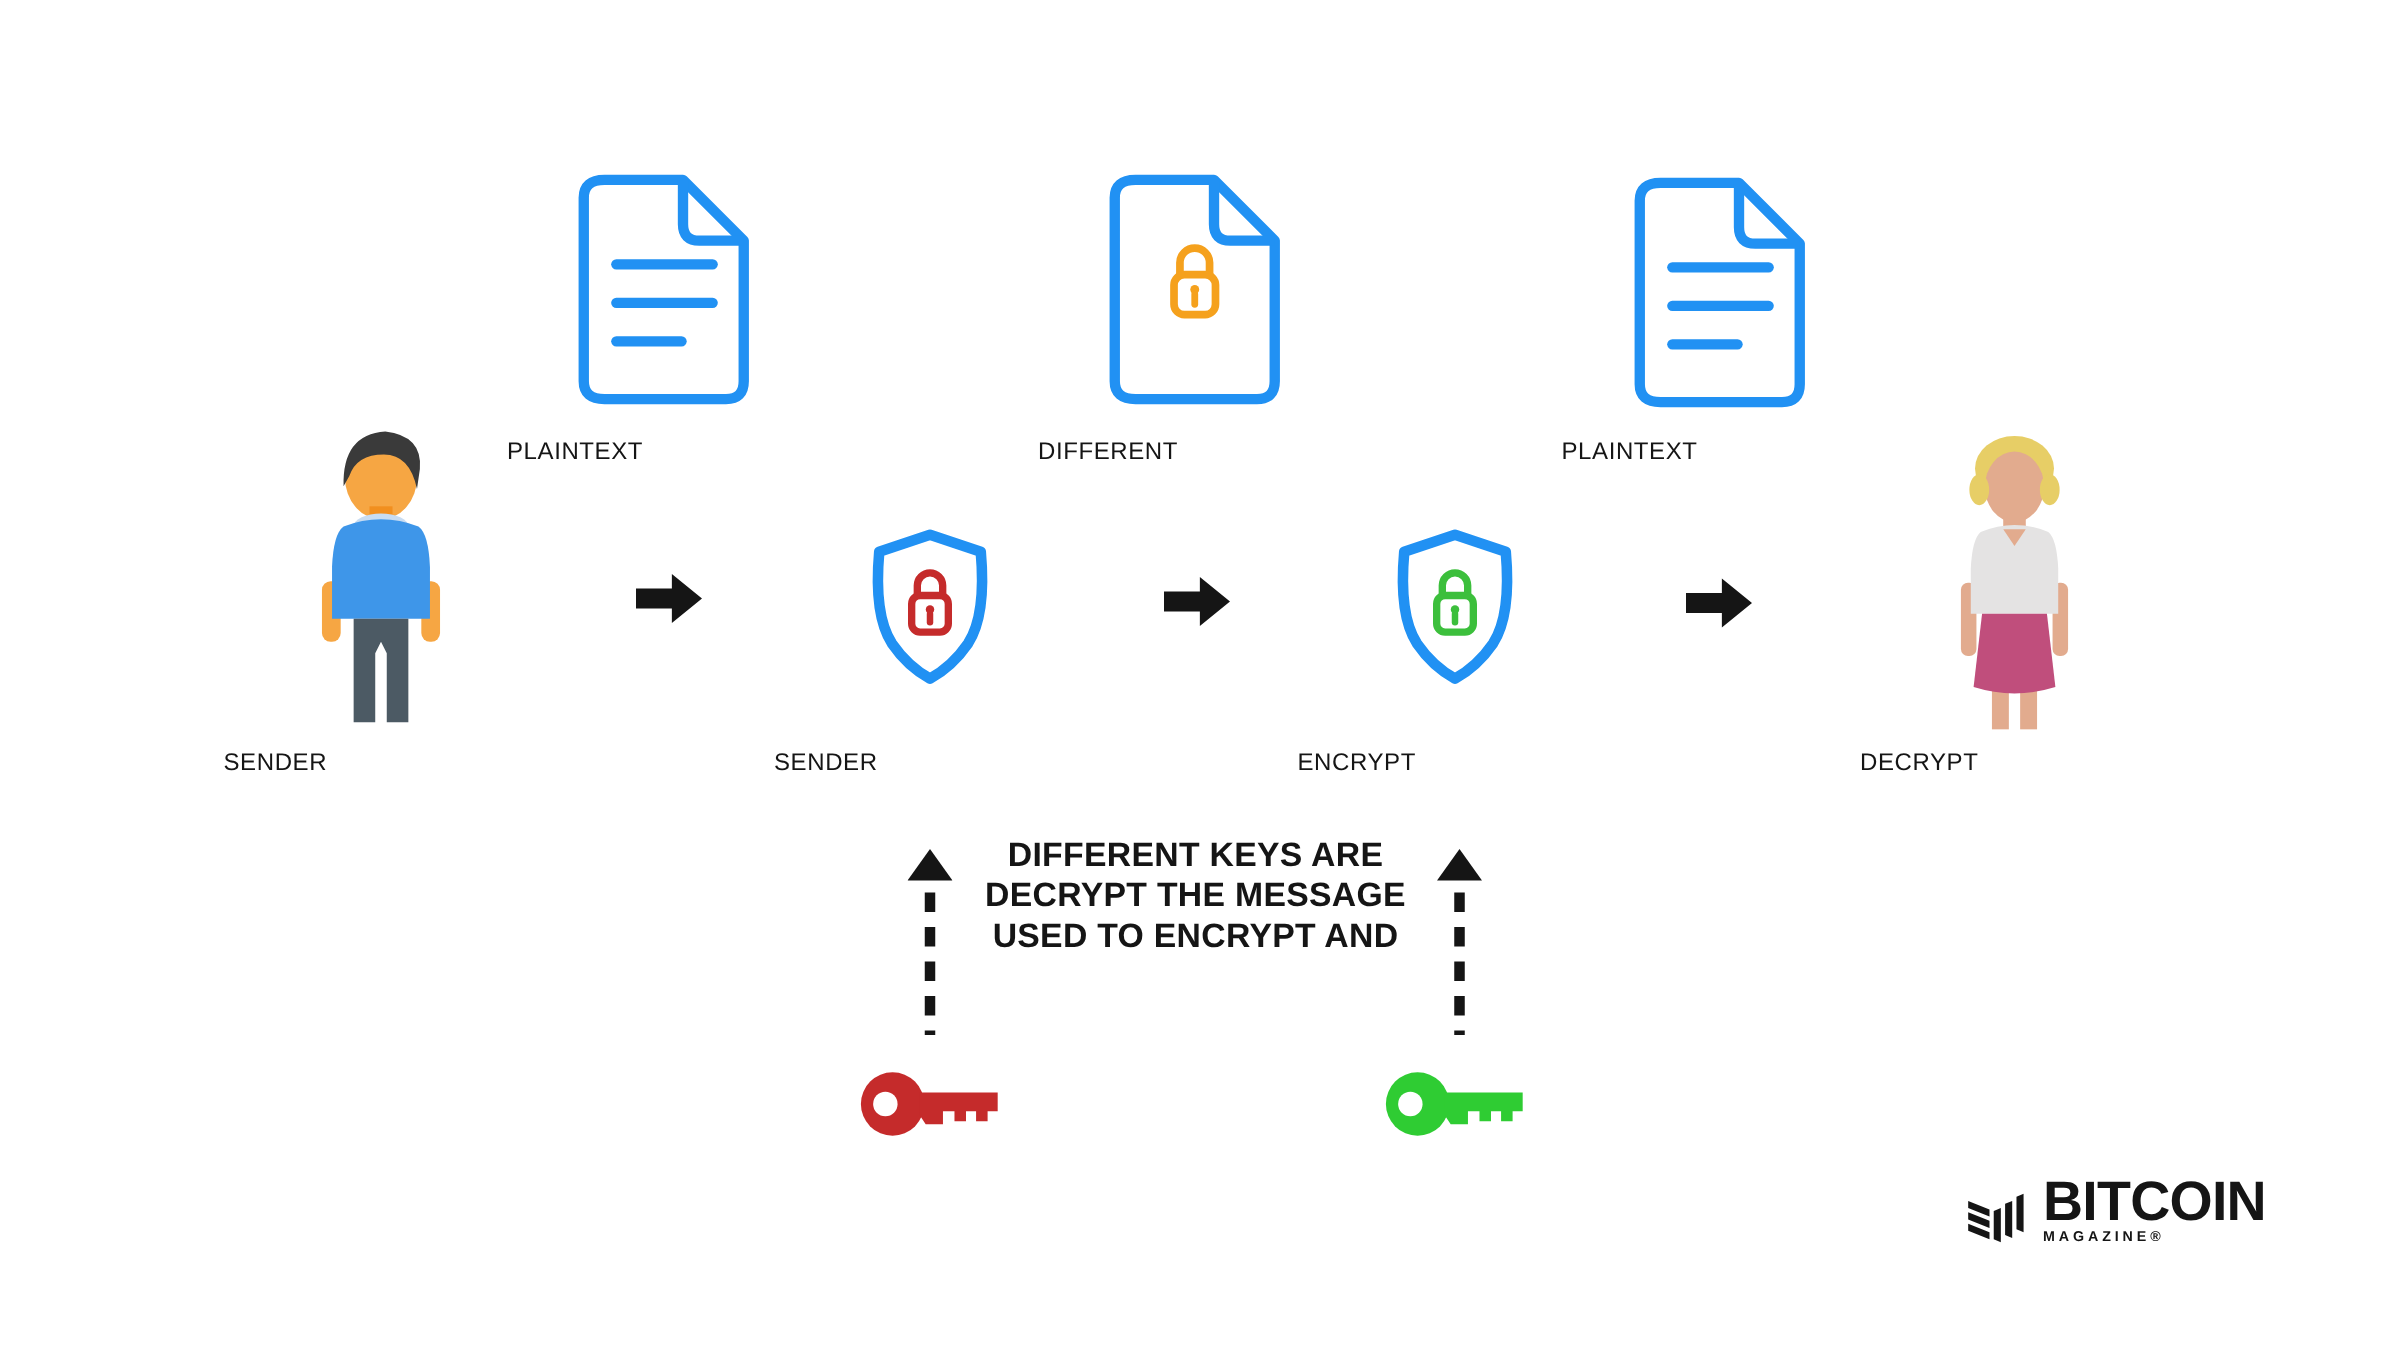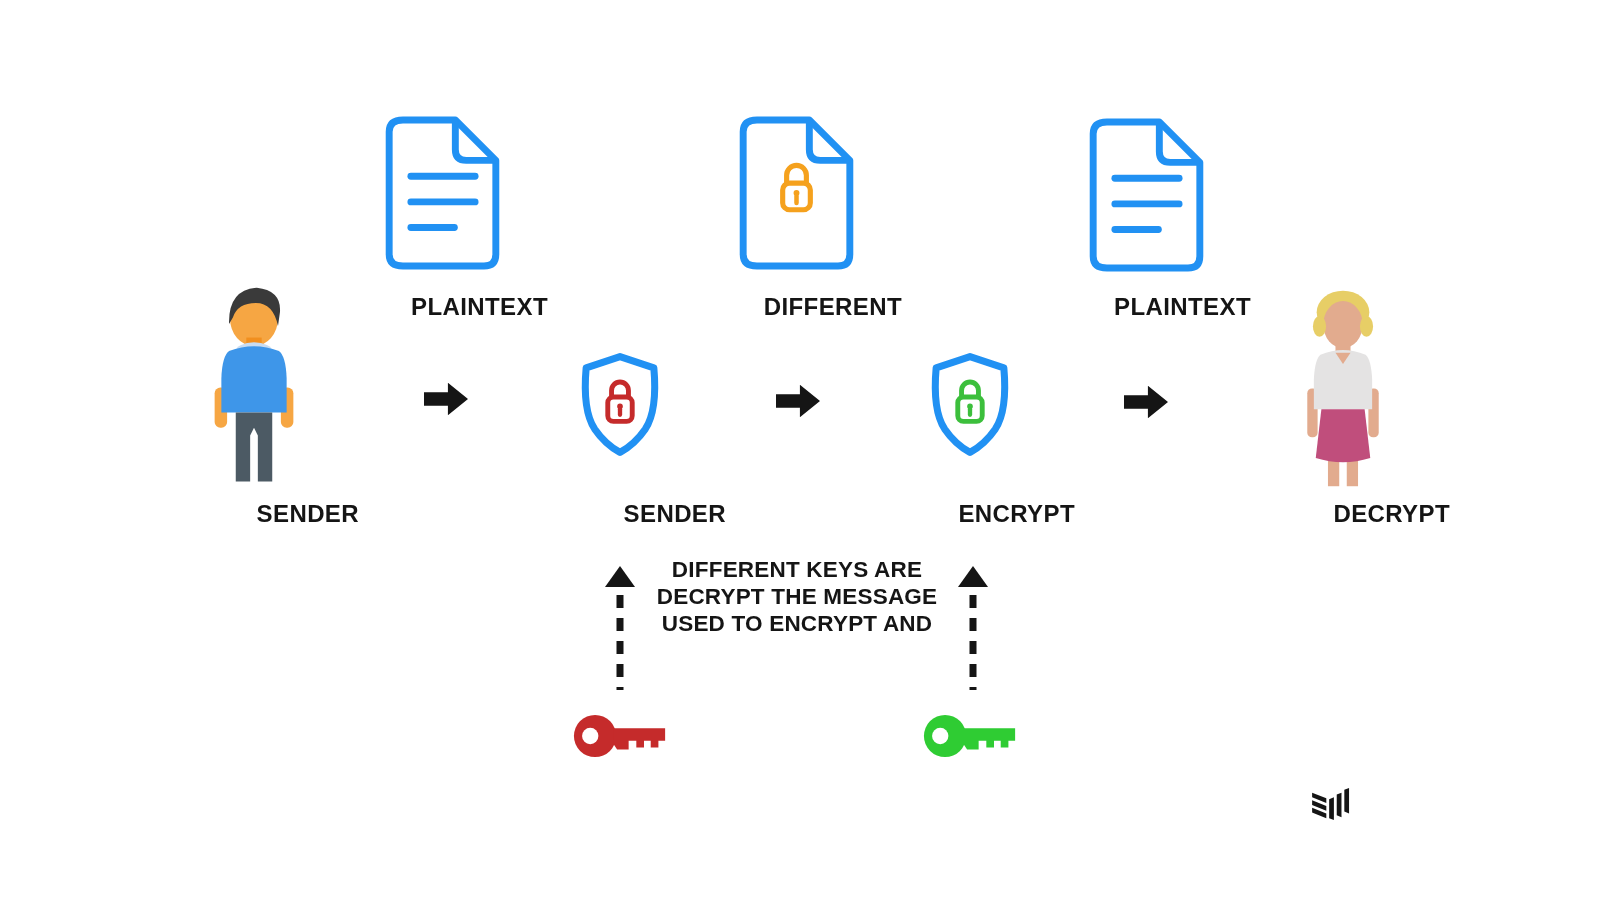--- a/index.html
+++ b/index.html
@@ -2,22 +2,22 @@
 <html style="--blue: #2191F3; --red: #C52B2B; --orange: #F5A11D; --green-lock: #3CBF3C; --key-red: #C52B2B; --key-green: #2FCC33; --black: #151515; --hair-male: #3A3A3A; --skin-male: #F6A643; --neck-male: #F18F1F; --collar-male: #C8DCF2; --shirt-male: #3E96E9; --pants-male: #4C5A64; --hair-female: #E7CE66; --skin-female: #E2AB8E; --shirt-female: #E4E3E3; --skirt-female: #C04E7C;"><head>
 <meta charset="utf-8">
 <style>
   html,body{margin:0;padding:0;background:#fff;}
   .canvas{
     position:relative;width:1600px;height:900px;background:#fff;overflow:hidden;
     font-family:"Liberation Sans", sans-serif;color:var(--black,#141414);
   }
   .abs{position:absolute;}
   .lbl{
-    position:absolute;width:210px;text-align:right;
-    font-weight:700;font-size:24px;letter-spacing:.4px;color:var(--black);
+    position:absolute;width:210px;text-align:left;
+    font-weight:400;font-size:16px;letter-spacing:.4px;color:var(--black);
     white-space:nowrap;
   }
   .note{
     position:absolute;left:615px;top:556px;width:364px;text-align:center;
     font-weight:800;font-size:22.5px;line-height:27px;letter-spacing:.2px;color:var(--black);
   }
   svg{display:block;}
   
   .doc-stroke{fill:#fff;stroke:var(--blue);stroke-width:7;stroke-linejoin:round;}
   .doc-fold{fill:none;stroke:var(--blue);stroke-width:7;stroke-linejoin:round;}
@@ -166,15 +166,19 @@
 
   <div class="logo">
     <svg width="42" height="36" viewBox="0 0 44 38">
       <polygon class="logo-book" points="1,7 16,13 16,18 1,12"></polygon>
       <polygon class="logo-book" points="1,15 16,21 16,26 1,20"></polygon>
       <polygon class="logo-book" points="1,23 16,29 16,34 1,28"></polygon>
       <polygon class="logo-book" points="19,14 24,12 24,36 19,34"></polygon>
       <polygon class="logo-book" points="27,9 32,7 32,33 27,31"></polygon>
       <polygon class="logo-book" points="35,4 40,2 40,29 35,27"></polygon>
     </svg>
+    <div class="logo-col">
+      <div class="logo-title">BITCOIN</div>
+      <div class="logo-sub">MAGAZINE®</div>
+    </div>
   </div>
 
 </div>
 
 </body></html>

